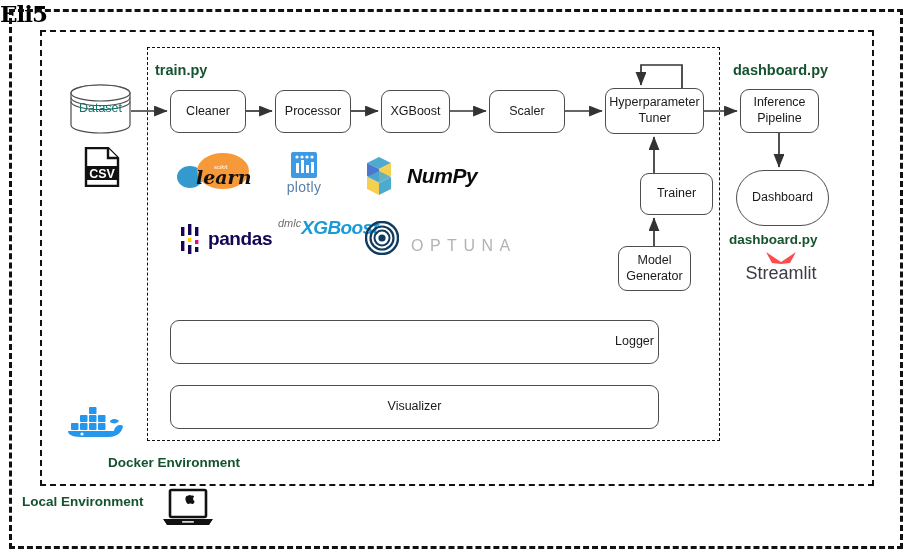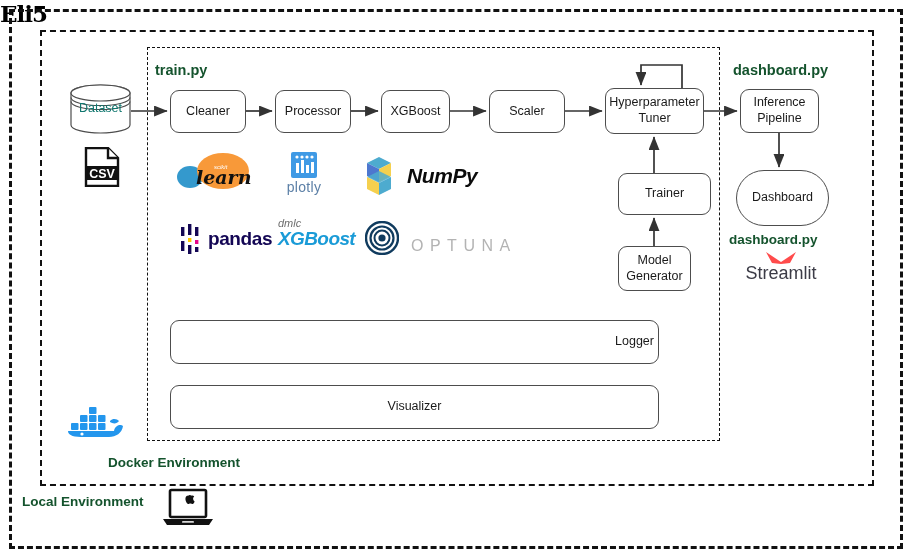--- a/index.html
+++ b/index.html
@@ -61,21 +61,21 @@
 
   .sk-learn{left:176px;top:152px;}
   .plotly{left:274px;top:152px;width:60px;flex-direction:column;}
   .plotly-word{font-size:14px;color:#5b7fa6;letter-spacing:.3px;margin-top:1px;}
   .numpy{left:358px;top:155px;}
   .numpy-word{font-size:21px;font-style:italic;font-weight:bold;color:#0b0b0b;margin-left:7px;letter-spacing:-.4px;}
   .eli5{left:495px;top:164px;font-family:"DejaVu Serif",serif;font-size:23px;font-weight:bold;color:#000;letter-spacing:-1px;}
 
   .pandas{left:180px;top:224px;}
   .pandas-word{font-size:19px;font-weight:bold;color:#130654;margin-left:8px;letter-spacing:-.4px;}
-  .xgboost{left:278px;top:218px;flex-direction:column;align-items:flex-start;}
+  .xgboost{left:278px;top:218px;align-items:flex-start;}
   .xgb-dmlc{font-size:11px;font-style:italic;color:#6f6f6f;line-height:1;}
   .xgb-word{font-size:19px;font-weight:bold;font-style:italic;color:#1a9bd7;letter-spacing:-.6px;line-height:1.05;}
   .optuna{left:365px;top:221px;align-items:flex-end;}
   .optuna-word{font-size:16px;color:#b3b3b3;letter-spacing:6.5px;margin-left:12px;}
 
   .csv{position:absolute;left:84px;top:147px;}
   .docker{position:absolute;left:66px;top:403px;}
   .laptop{position:absolute;left:163px;top:488px;}
   .streamlit{position:absolute;left:727px;top:249px;width:108px;text-align:center;}
   .streamlit-word{font-size:18px;color:#3b3b46;margin-top:-2px;}
@@ -125,21 +125,21 @@
     </div>
   <div class="box" style="left:489px;top:90px;width:76px;height:43px;">
       <span>Scaler</span>
     </div>
 
   <div class="box" style="left:605px;top:88px;width:99px;height:46px;flex-direction:column;">
     <span>Hyperparameter</span>
     <span>Tuner</span>
   </div>
 
-  <div class="box" style="left:618px;top:173px;width:93px;height:42px;">
+  <div class="box" style="left:640px;top:173px;width:73px;height:42px;">
       <span>Trainer</span>
     </div>
 
   <div class="box" style="left:618px;top:246px;width:73px;height:45px;flex-direction:column;">
     <span>Model</span>
     <span>Generator</span>
   </div>
 
   <div class="box" style="left:740px;top:89px;width:79px;height:44px;flex-direction:column;">
     <span>Inference</span>

